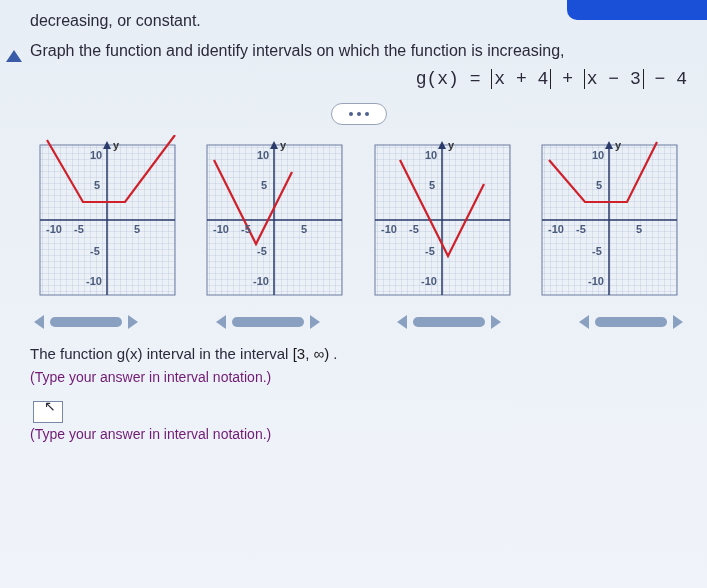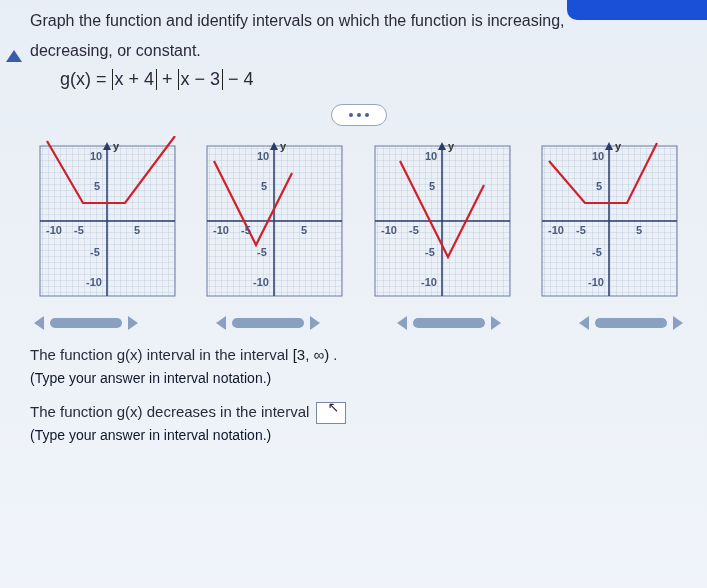--- a/index.html
+++ b/index.html
@@ -19,63 +19,63 @@
   .scroll-up {
     position: absolute;
     left: 6px;
     top: 50px;
     width: 0; height: 0;
     border-left: 8px solid transparent;
     border-right: 8px solid transparent;
     border-bottom: 12px solid #3a5ba8;
   }
   .problem-text { font-size: 16px; line-height: 1.35; margin-bottom: 8px; }
-  .formula { font-size: 18px; margin: 6px 0 14px 30px; font-family: Liberation Sans, sans-serif; }
+  .formula { font-size: 18px; margin: 6px 0 14px 30px; font-family: Liberation Mono, monospace; text-align: right; }
   .abs { display:inline-block; padding:0 2px; border-left:1.2px solid #222; border-right:1.2px solid #222; }
   .ellipsis {
     width: 56px; height: 22px;
     border: 1px solid #9aa4b8; border-radius: 11px;
     background: #fff;
     margin: 0 auto 10px auto;
     display:flex; align-items:center; justify-content:center;
     gap:4px;
   }
   .ellipsis span { width:4px; height:4px; background:#506090; border-radius:50%; }
   .graphs { display:flex; gap:10px; justify-content:space-between; margin:6px 0 10px 0; }
   .graph { width:155px; height:170px; position:relative; }
   .pager-row { display:flex; justify-content:space-between; margin:2px 0 14px 0; padding:0 4px; }
   .pager { display:flex; align-items:center; gap:6px; }
   .tri-l, .tri-r { width:0;height:0;border-top:7px solid transparent;border-bottom:7px solid transparent; }
   .tri-l { border-right:10px solid #8aa0c0; }
   .tri-r { border-left:10px solid #8aa0c0; }
   .pill { width:72px; height:10px; background:#8aa0c0; border-radius:5px; }
   .answer-block { font-size:15px; line-height:1.5; margin-bottom:12px; }
-  .answer-block .hint { font-size:14px; color:#0f172a; }
+  .answer-block .hint { font-size:14px; color:#701a75; }
   .filled { color:#1a1a1a; }
   .input-box {
     display:inline-block; width:30px; height:22px;
     border:1px solid #7a88a8; background:#fff;
     vertical-align:middle; position:relative; margin:0 3px;
   }
   .cursor-icon { position:absolute; left:10px; top:-6px; font-size:14px; pointer-events:none; }
   .blue-bar { position:absolute; top:0; right:0; width:140px; height:20px;
     background:#1a4fd8; border-bottom-left-radius:10px; }
   svg text { font-family: Arial, sans-serif; font-size:11px; fill:#4a5a7a; font-weight:bold; }
   .axis-label { font-size:11px; fill:#333; font-weight:bold; }
 </style>
 </head>
 <body>
 
 <div class="blue-bar"></div>
 <div class="scroll-up"></div>
 
 <div class="page">
 
+  <p class="problem-text">decreasing, or constant.</p>
   <p class="problem-text">Graph the function and identify intervals on which the function is increasing,</p>
-  <p class="problem-text">decreasing, or constant.</p>
 
   <p class="formula">
     <span>g(x) = </span><span class="abs">x + 4</span><span> + </span><span class="abs">x − 3</span><span> − 4</span>
   </p>
 
   <div class="ellipsis">
     <span></span>
       <span></span>
       <span></span>
   </div>
@@ -183,20 +183,19 @@
   </div>
 
   <div class="answer-block">
     <span>The function g(x) interval in the interval </span>
     <span class="filled">[3, ∞)</span>
     <span>.</span><br>
     <span class="hint">(Type your answer in interval notation.)</span>
   </div>
 
   <div class="answer-block">
-    <span>The function g(x) decreases in the interval </span>
     <span class="input-box">
       <span class="cursor-icon">↖</span>
     </span><br>
     <span class="hint">(Type your answer in interval notation.)</span>
   </div>
 
 </div>
 
 </body></html>

